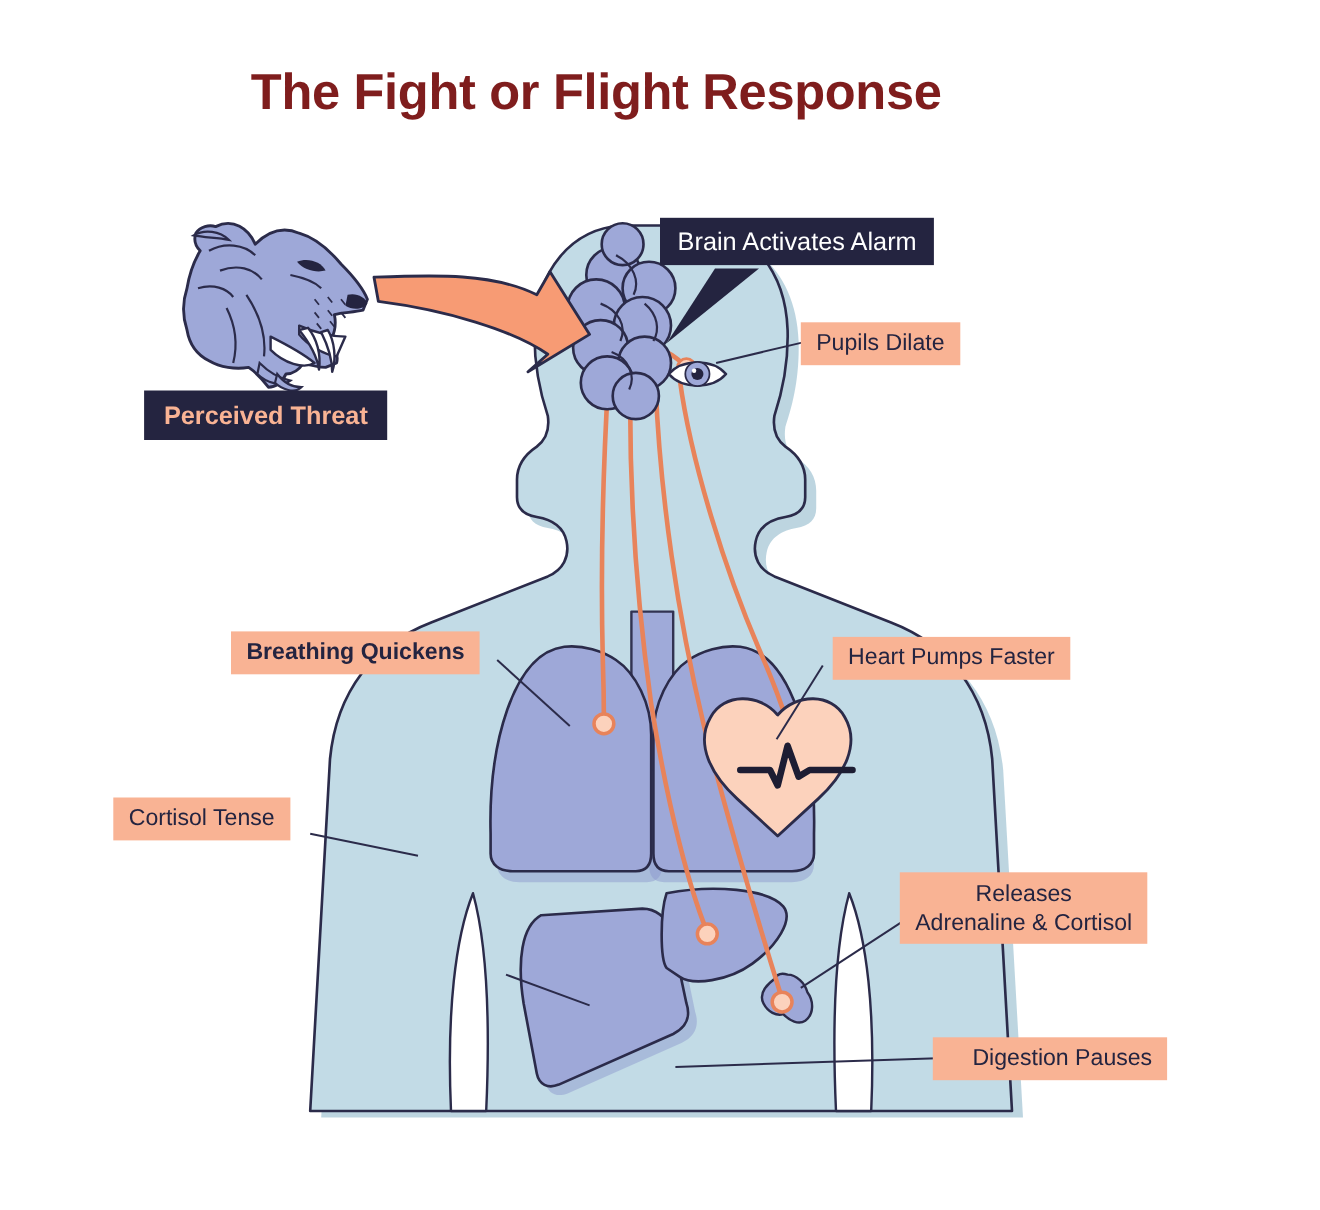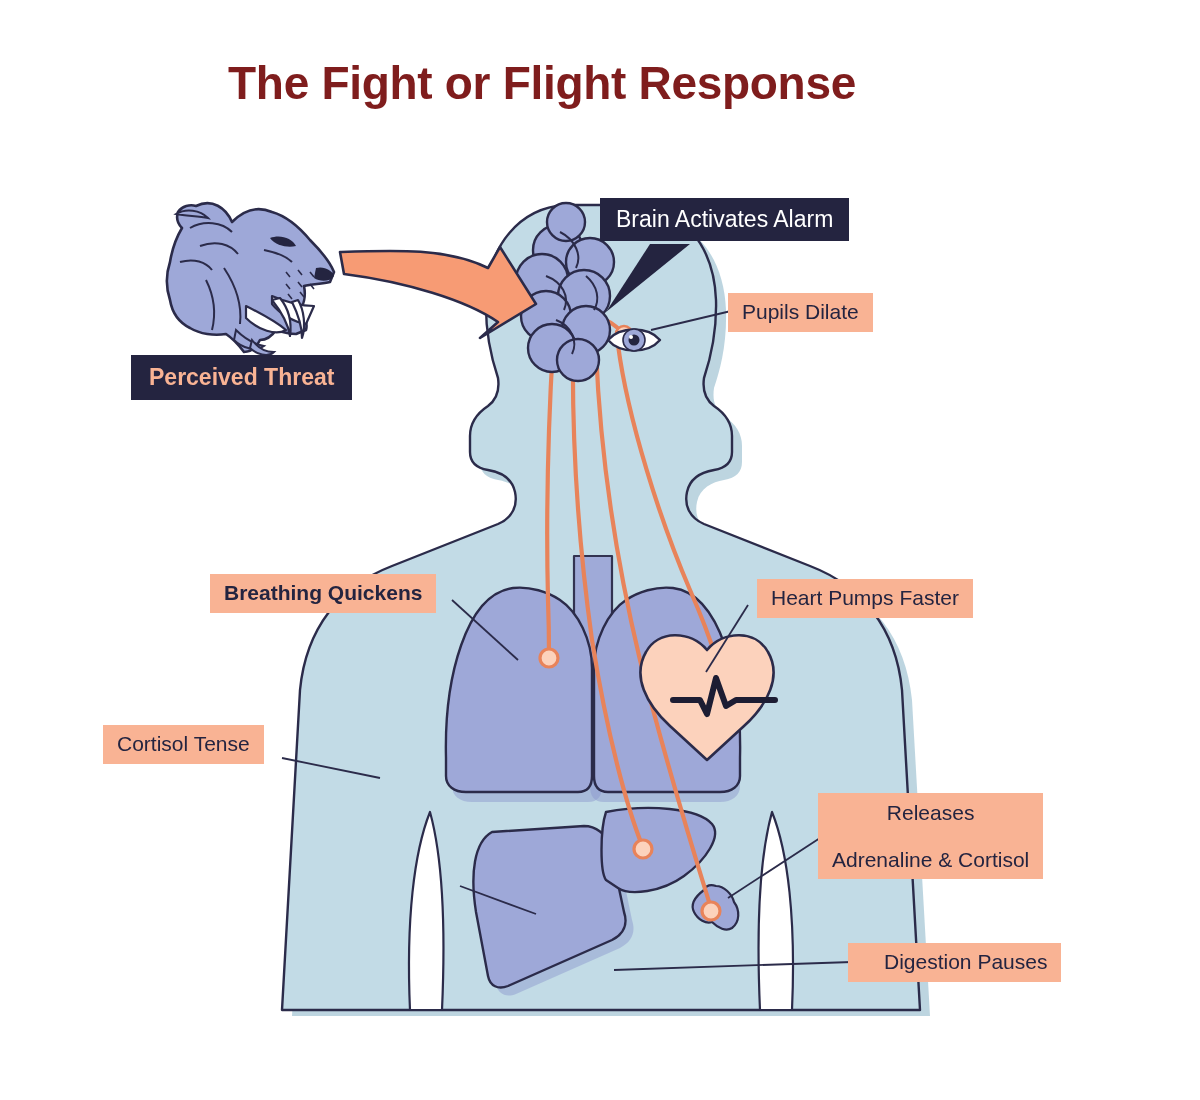--- a/index.html
+++ b/index.html
@@ -63,21 +63,21 @@
     padding: 8px 16px;
     font-size: 23px;
   }
   .chip.dark-accent {
     background: #242440;
     color: #f9b394;
     padding: 9px 18px;
     font-size: 23px;
     font-weight: bold;
   }
-  .chip.two-line { line-height: 1.22; gap: 21px; }
+  .chip.two-line { line-height: 1.22; }
 </style>
 </head>
 <body>
 
 <div id="stage">
 
   <div id="title">The Fight or Flight Response</div>
 
   <svg class="illus" viewBox="0 0 1200 1100">
     <defs>

